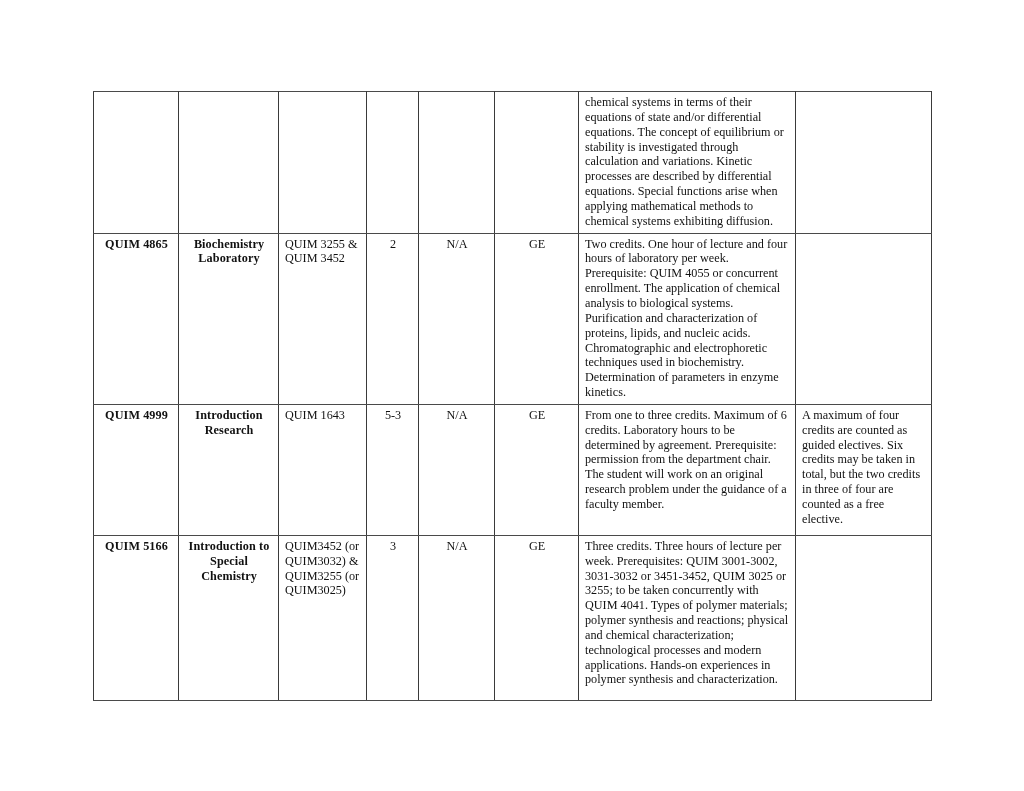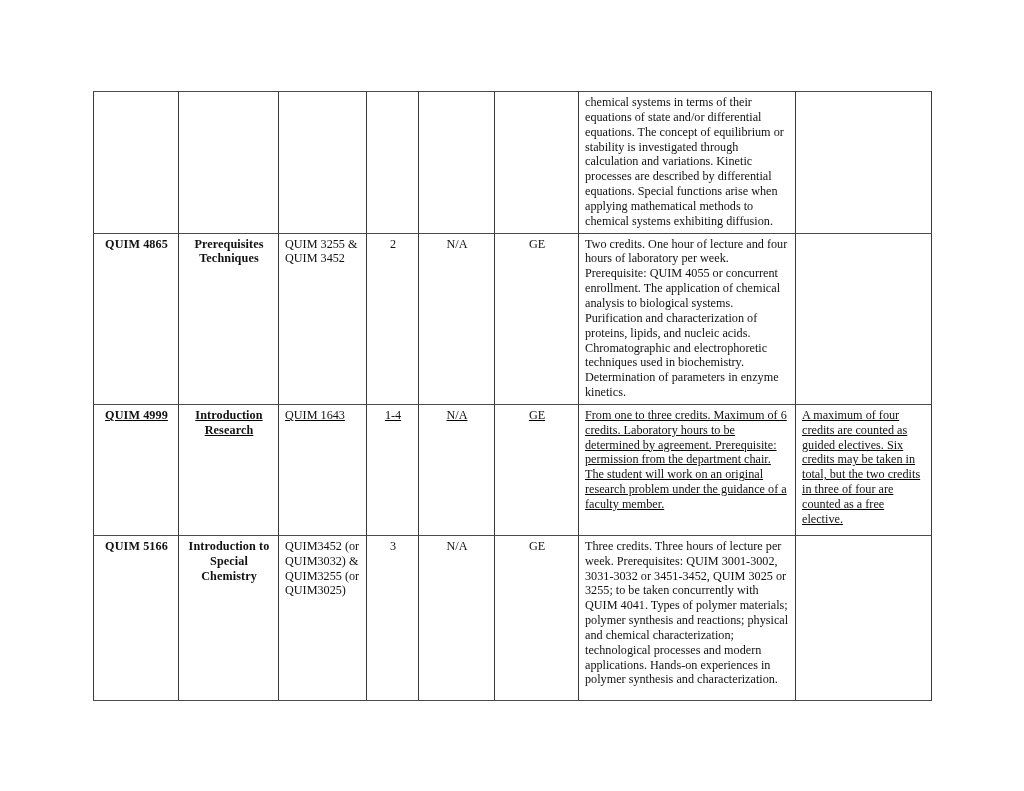--- a/index.html
+++ b/index.html
@@ -134,21 +134,21 @@
         <td class="cell-notes">
             <p class="txt"></p>
           </td>
       </tr>
 
       <tr style="height:163px;">
         <td class="cell-code">
             <p class="txt">QUIM 4865</p>
           </td>
         <td class="cell-title">
-            <p class="txt">Prerequisites Techniques</p>
+            <p class="txt">Biochemistry Laboratory</p>
           </td>
         <td class="cell-prereq">
             <p class="txt">QUIM 3255 &amp; QUIM 3452</p>
           </td>
         <td class="cell-cred">
             <p class="txt">2</p>
           </td>
         <td class="cell-na">
             <p class="txt">N/A</p>
           </td>
@@ -156,32 +156,32 @@
             <p class="txt">GE</p>
           </td>
         <td class="cell-desc">
             <p class="txt">Two credits. One hour of lecture and four hours of laboratory per week. Prerequisite: QUIM 4055 or concurrent enrollment. The application of chemical analysis to biological systems. Purification and characterization of proteins, lipids, and nucleic acids. Chromatographic and electrophoretic techniques used in biochemistry. Determination of parameters in enzyme kinetics.</p>
           </td>
         <td class="cell-notes">
             <p class="txt"></p>
           </td>
       </tr>
 
-      <tr style="height:131px;text-decoration:underline;">
+      <tr style="height:131px;">
         <td class="cell-code">
             <p class="txt">QUIM 4999</p>
           </td>
         <td class="cell-title">
             <p class="txt">Introduction Research</p>
           </td>
         <td class="cell-prereq">
             <p class="txt">QUIM 1643</p>
           </td>
         <td class="cell-cred">
-            <p class="txt">1-4</p>
+            <p class="txt">5-3</p>
           </td>
         <td class="cell-na">
             <p class="txt">N/A</p>
           </td>
         <td class="cell-ge">
             <p class="txt">GE</p>
           </td>
         <td class="cell-desc">
             <p class="txt">From one to three credits. Maximum of 6 credits. Laboratory hours to be determined by agreement. Prerequisite: permission from the department chair. The student will work on an original research problem under the guidance of a faculty member.</p>
           </td>

